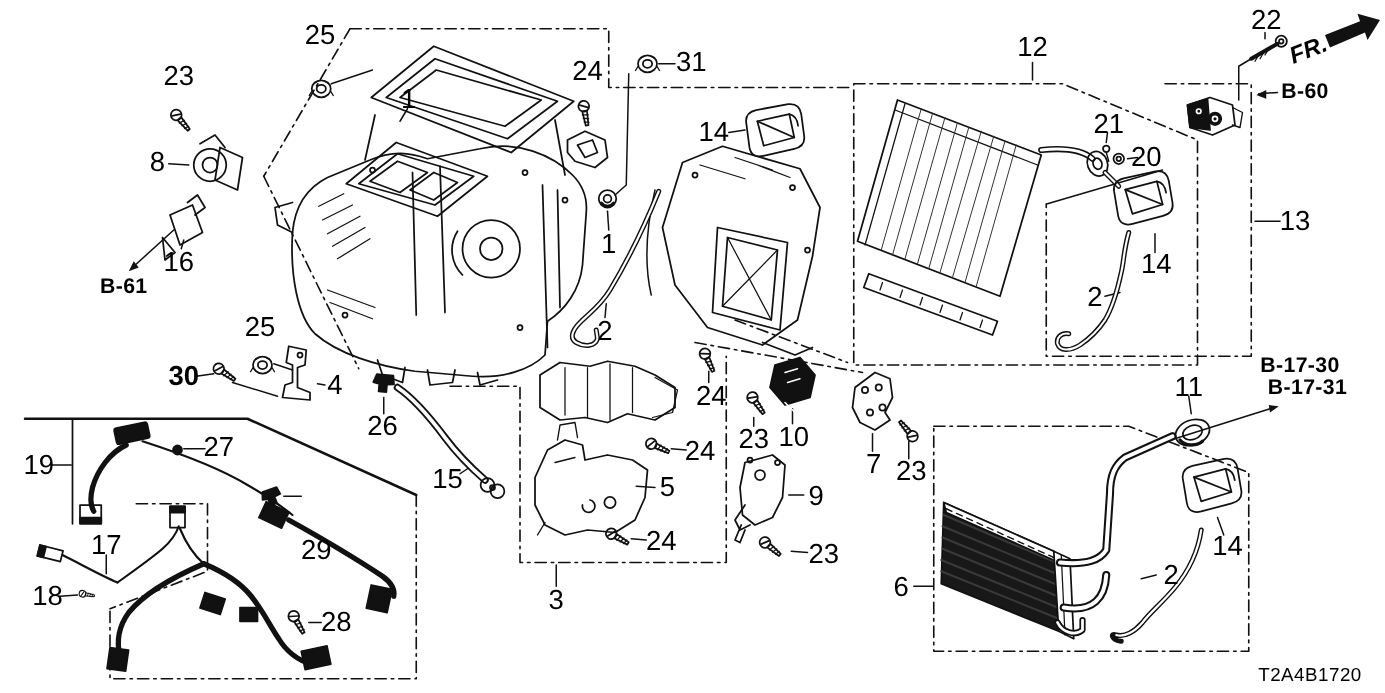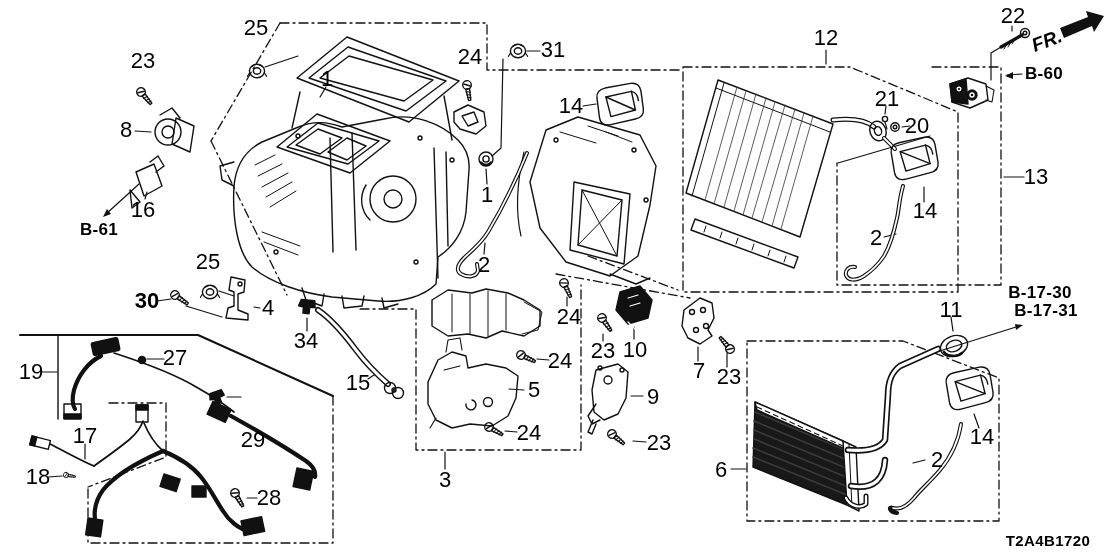--- a/index.html
+++ b/index.html
@@ -5,21 +5,21 @@
   html,body{margin:0;padding:0;background:#fff;}
   .stage{position:relative;width:1108px;height:554px;background:#ffffff;overflow:hidden;
          font-family:"Liberation Sans", sans-serif;color:#000;}
   .stage svg{position:absolute;left:0;top:0;}
   #labels{position:absolute;left:0;top:0;width:100%;height:100%;}
   .callout{position:absolute;transform:translate(-50%,-50%);font-size:22px;line-height:1;
            white-space:nowrap;color:#000;font-weight:400;}
   .refcode{font-weight:700;font-size:17px;letter-spacing:.3px;}
   .fr{position:absolute;transform:translate(-50%,-50%) rotate(-21deg);font-weight:700;
       font-size:19px;font-style:italic;}
-  .code{position:absolute;transform:translate(-50%,-50%);font-weight:700;font-size:15px;
+  .code{position:absolute;transform:translate(-50%,-50%);font-weight:400;font-size:15px;
         letter-spacing:.4px;}
 </style>
 </head>
 <body>
 
 <div class="stage">
 
 <svg width="1108" height="554" viewBox="0 0 1108 554" fill="none" stroke="#111" stroke-width="1.4" stroke-linecap="round" stroke-linejoin="round">
   <defs>
     <g id="screw">
@@ -366,21 +366,21 @@
       <span class="callout" style="left: 653px; top: 397px;">9</span>
       <span class="callout" style="left: 659px; top: 443px;">23</span>
       <span class="callout" style="left: 569px; top: 317px;">24</span>
       <span class="callout" style="left: 560px; top: 361px;">24</span>
       <span class="callout" style="left: 529px; top: 433px;">24</span>
       <span class="callout" style="left: 534px; top: 390px;">5</span>
       <span class="callout" style="left: 445px; top: 480px;">3</span>
       <span class="callout" style="left: 147px; top: 301px; font-weight: bold;">30</span>
       <span class="callout" style="left: 208px; top: 262px;">25</span>
       <span class="callout" style="left: 268px; top: 308px;">4</span>
-      <span class="callout" style="left: 306px; top: 341px;">34</span>
+      <span class="callout" style="left: 306px; top: 341px;">26</span>
       <span class="callout" style="left: 358px; top: 383px;">15</span>
       <span class="callout" style="left: 31px; top: 372px; text-align: right;">19</span>
       <span class="callout" style="left: 175px; top: 358px;">27</span>
       <span class="callout" style="left: 253px; top: 396px; margin-top: 44px;">29</span>
       <span class="callout" style="left: 85px; top: 436px;">17</span>
       <span class="callout" style="left: 38px; top: 477px;">18</span>
       <span class="callout" style="left: 269px; top: 498px; text-align: center;">28</span>
       <span class="callout refcode" style="left: 99px; top: 229px;">B-61</span>
       <span class="callout refcode" style="left: 1044px; top: 73px;">B-60</span>
       <span class="callout refcode" style="left: 1040px; top: 292px; text-align: right;">B-17-30</span>

